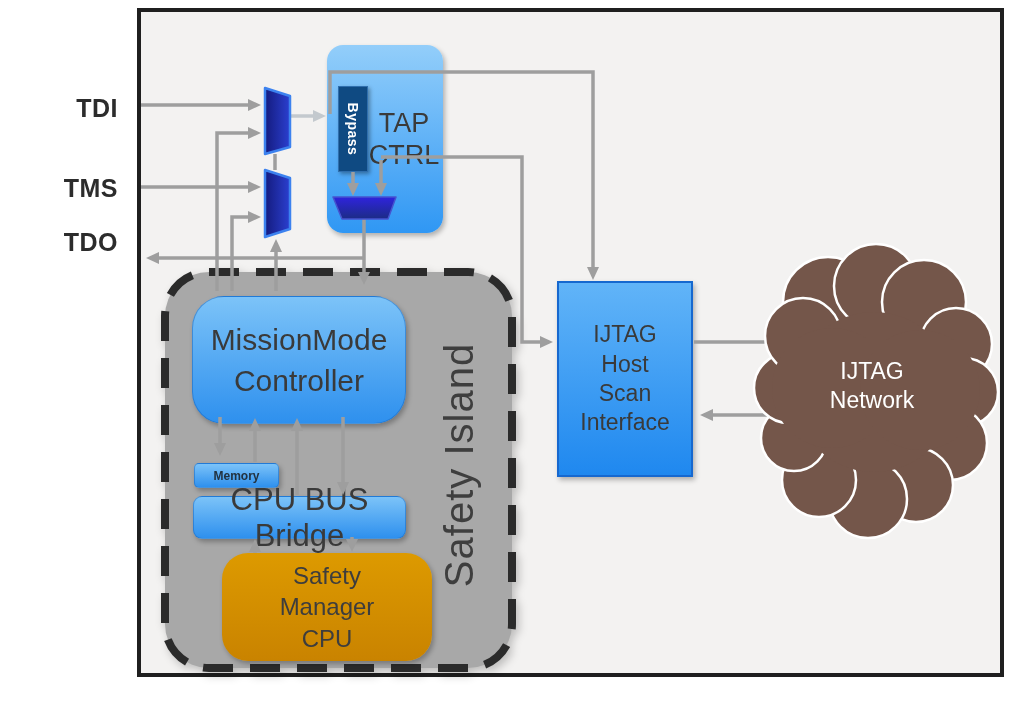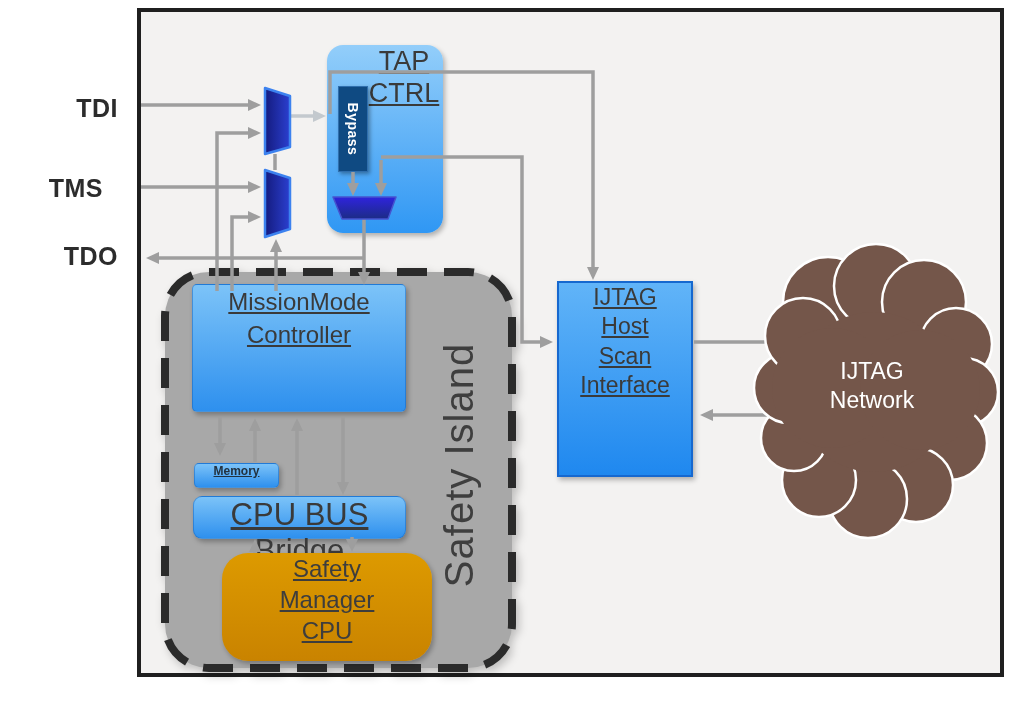--- a/index.html
+++ b/index.html
@@ -16,35 +16,35 @@
   }
   html,body{margin:0;padding:0;}
   body{width:1024px;height:720px;background:#ffffff;overflow:hidden;
        font-family:"Liberation Sans",sans-serif;}
   .stage{position:absolute;left:0;top:0;width:1024px;height:520px;}
   .frame{position:absolute;left:137px;top:8px;width:859px;height:661px;
          border:4px solid var(--frame-border);background:var(--frame-bg);}
   .layer{position:absolute;left:0;top:0;width:1024px;height:720px;}
   .sig{position:absolute;width:78px;text-align:right;font-size:25px;font-weight:bold;
        color:#2c2c2c;letter-spacing:.5px;}
-  .block{position:absolute;display:flex;justify-content:center;
+  .block{position:absolute;display:flex;align-items:center;justify-content:center;
          text-align:center;color:var(--text-dark);white-space:pre-line;
-         box-shadow:2px 3px 5px rgba(0,0,0,.28);text-decoration:underline;}
+         box-shadow:2px 3px 5px rgba(0,0,0,.28);}
   .blue{background:linear-gradient(180deg,var(--block-blue-top),var(--block-blue-bottom));
         border:1px solid rgba(20,100,190,.5);}
   .tap{left:327px;top:45px;width:116px;height:188px;border-radius:16px;
        background:linear-gradient(180deg,var(--tap-blue-top),var(--tap-blue-bottom));
        font-size:27px;line-height:1.2;padding-left:38px;box-sizing:border-box;}
   .bypass{position:absolute;left:338px;top:86px;width:30px;height:86px;
           background:var(--bypass-navy);border:1px solid #2f6fae;box-sizing:border-box;
           box-shadow:2px 2px 4px rgba(0,0,0,.35);}
   .bypass span{position:absolute;left:50%;top:50%;transform:translate(-50%,-50%) rotate(90deg);
           color:#ffffff;font-size:14px;font-weight:600;white-space:nowrap;letter-spacing:.5px;}
-  .mission{left:192px;top:284px;width:212px;height:126px;border-radius:5px;
-           font-size:24px;line-height:1.38;}
+  .mission{left:192px;top:296px;width:212px;height:126px;border-radius:32px;
+           font-size:30px;line-height:1.38;}
   .memory{left:194px;top:463px;width:83px;height:23px;border-radius:5px;
           font-size:12px;font-weight:600;color:#223240;}
   .bridge{left:193px;top:496px;width:211px;height:41px;border-radius:9px;font-size:31px;}
   .cpu{left:192px;top:553px;width:210px;height:108px;border-radius:26px;
        background:linear-gradient(180deg,var(--cpu-orange-top),var(--cpu-orange-bottom));
        border:none;font-size:24px;line-height:1.3;color:#3d3d3d;margin-left:30px;}
   .host{left:557px;top:281px;width:136px;height:196px;border-radius:0;
         background:linear-gradient(180deg,var(--host-blue-top),var(--host-blue-bottom));
         border:2px solid #1668cf;box-sizing:border-box;font-size:23px;line-height:1.28;}
   .island-label{position:absolute;left:289px;top:442px;width:340px;height:46px;
@@ -62,22 +62,22 @@
 
 <div class="stage">
 
   <div class="frame"></div>
 
   <svg class="layer underlay" width="1024" height="720">
     <rect x="165" y="272" width="347" height="396" rx="44" ry="44" style="fill:var(--island-gray);stroke:var(--island-border)" stroke-width="8" stroke-dasharray="30 17"></rect>
   </svg>
 
   <div class="sig" style="left:40px;top:94px;">TDI</div>
-  <div class="sig" style="left:25px;top:174px;">TMS</div>
-  <div class="sig" style="left:40px;top:242px;">TDO</div>
+  <div class="sig" style="left:40px;top:174px;">TMS</div>
+  <div class="sig" style="left:40px;top:228px;">TDO</div>
 
   <div class="block tap">
     <span>TAP
 CTRL</span>
   </div>
   <div class="bypass">
     <span>Bypass</span>
   </div>
   <div class="block blue mission">
     <span>MissionMode

